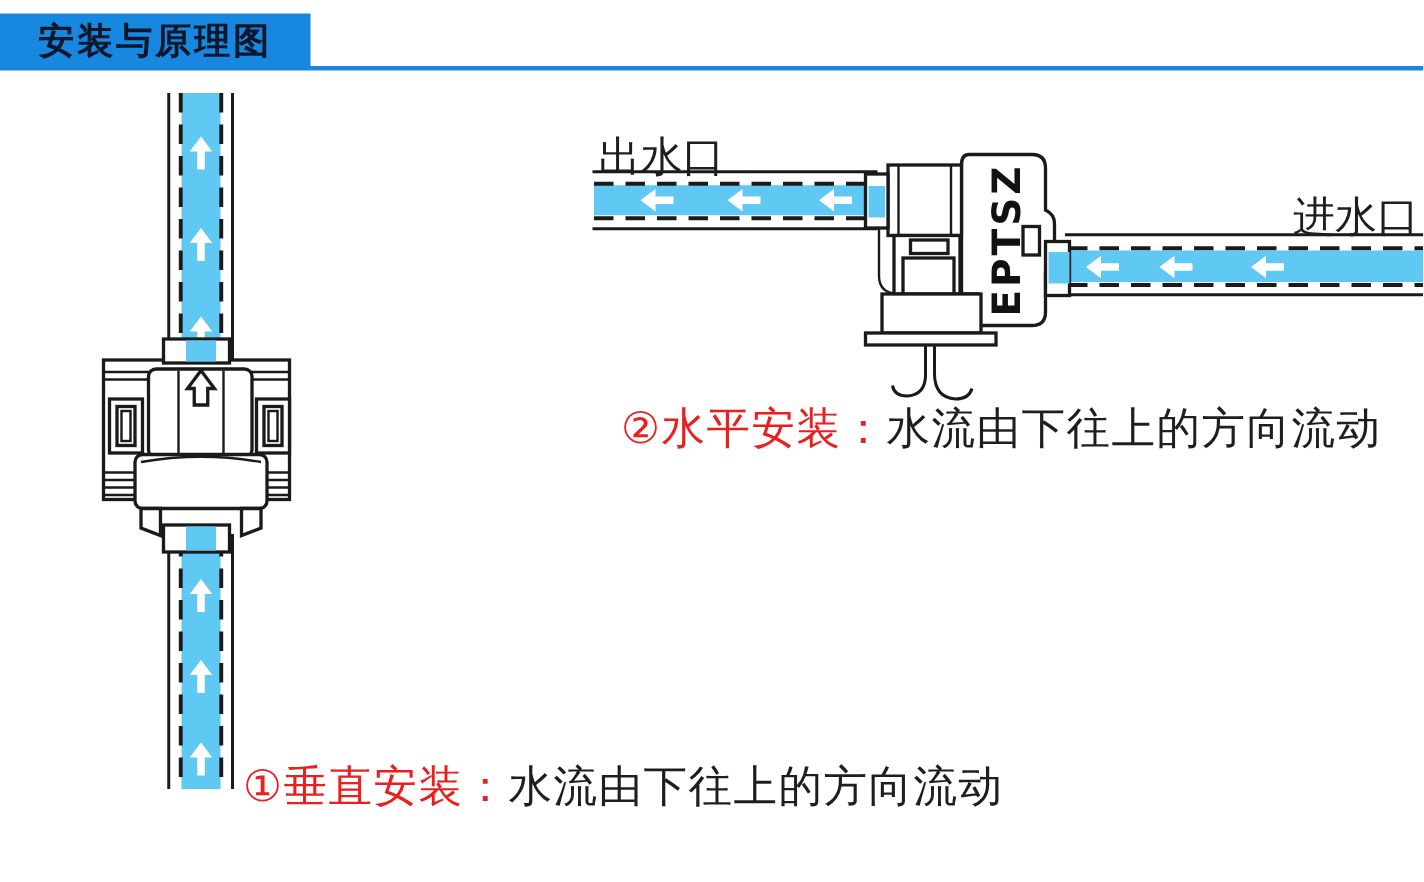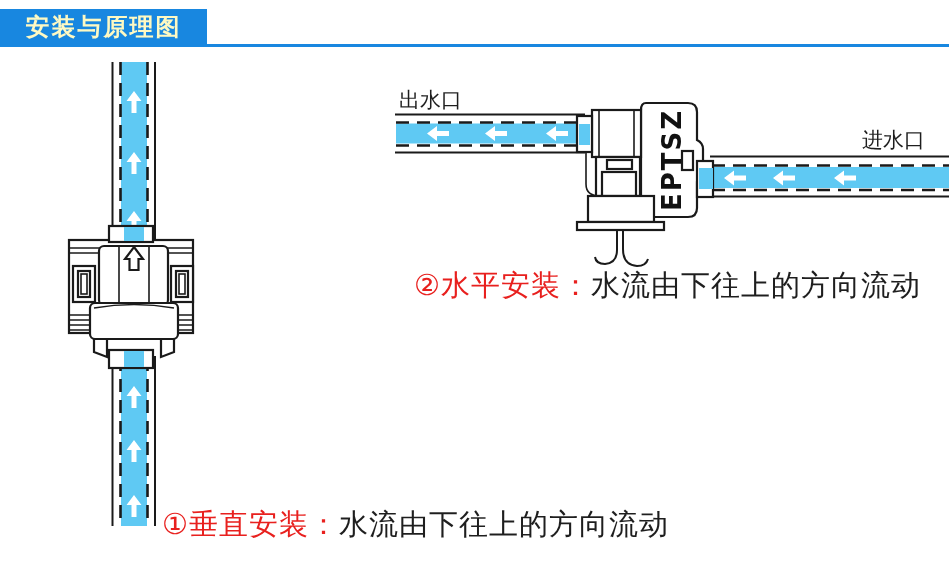--- a/index.html
+++ b/index.html
@@ -6,35 +6,35 @@
   .canvas{
     position:relative;width:949px;height:588px;background:#fff;overflow:hidden;
     font-family:"DejaVu Sans","Liberation Sans",sans-serif;
   }
   .header-bar{
     position:absolute;left:0;top:9px;width:207px;height:35px;
     background:var(--accent-blue,#1887e0);
     display:flex;align-items:center;justify-content:center;
   }
   .header-title{
-    color:#fef9c3;font-size:24px;font-weight:bold;letter-spacing:2px;white-space:nowrap;
+    color:#0f172a;font-size:24px;font-weight:bold;letter-spacing:2px;white-space:nowrap;
   }
   .header-rule{
     position:absolute;left:0;top:44px;width:949px;height:3px;
     background:var(--accent-blue,#1887e0);
   }
   .diagram-svg{position:absolute;left:0;top:0;}
   .pipe-outline{stroke:var(--outline-black,#1a1a1a);stroke-width:2;fill:none;}
   .dash{stroke:var(--outline-black,#1a1a1a);stroke-width:2.6;fill:none;stroke-dasharray:13 8;}
   .water{fill:var(--water-blue,#5fc9f3);stroke:none;}
   .part{fill:#fff;stroke:var(--outline-black,#1a1a1a);stroke-width:2.2;}
   .thin{fill:none;stroke:var(--outline-black,#1a1a1a);stroke-width:1.6;}
   .white-arrow{fill:#fff;stroke:none;}
   .pipe-label{
-    position:absolute;font-size:21px;color:var(--text-black,#222);white-space:nowrap;
+    position:absolute;font-size:28px;color:var(--text-black,#222);white-space:nowrap;
   }
   .outlet-label{left:399px;top:86px;}
   .inlet-label{left:862px;top:126px;text-align:center;}
   .annotation{position:absolute;font-size:29px;white-space:nowrap;letter-spacing:1px;}
   .annotation .red{color:var(--annotation-red,#e8201e);}
   .annotation .blk{color:var(--text-black,#1e1e1e);}
   .annotation-horizontal{left:414px;top:266px;}
   .annotation-vertical{left:162px;top:473px;margin-top:32px;}
   .brand-label{
     position:absolute;left:612px;top:146px;width:120px;height:28px;

